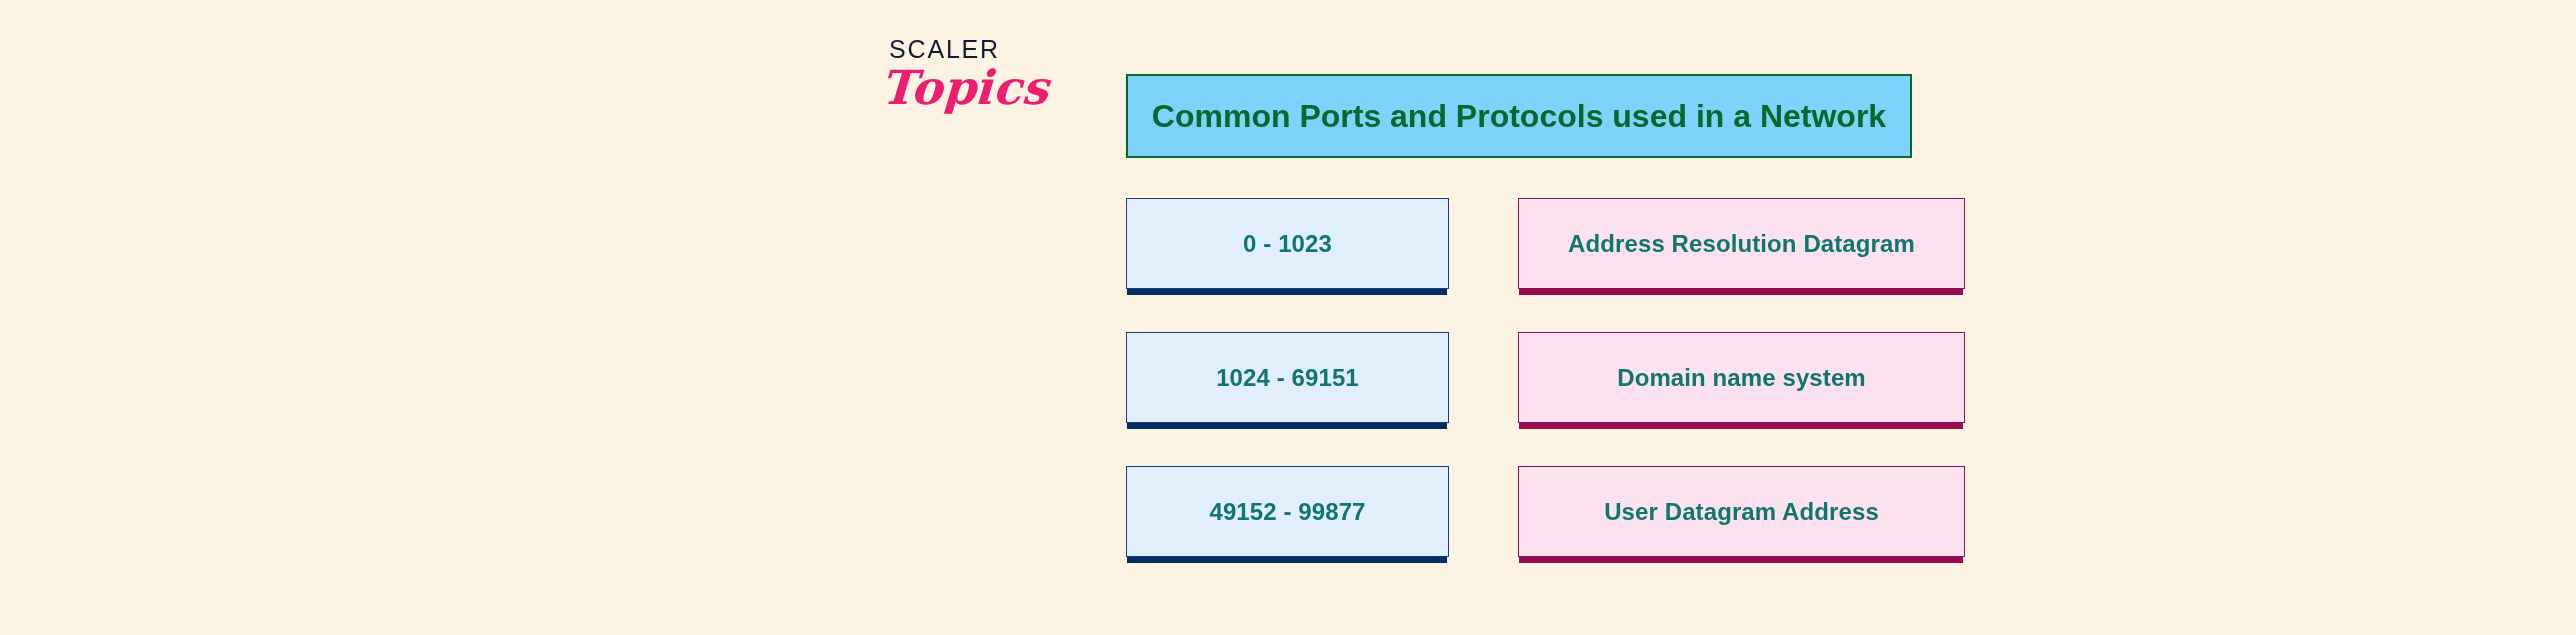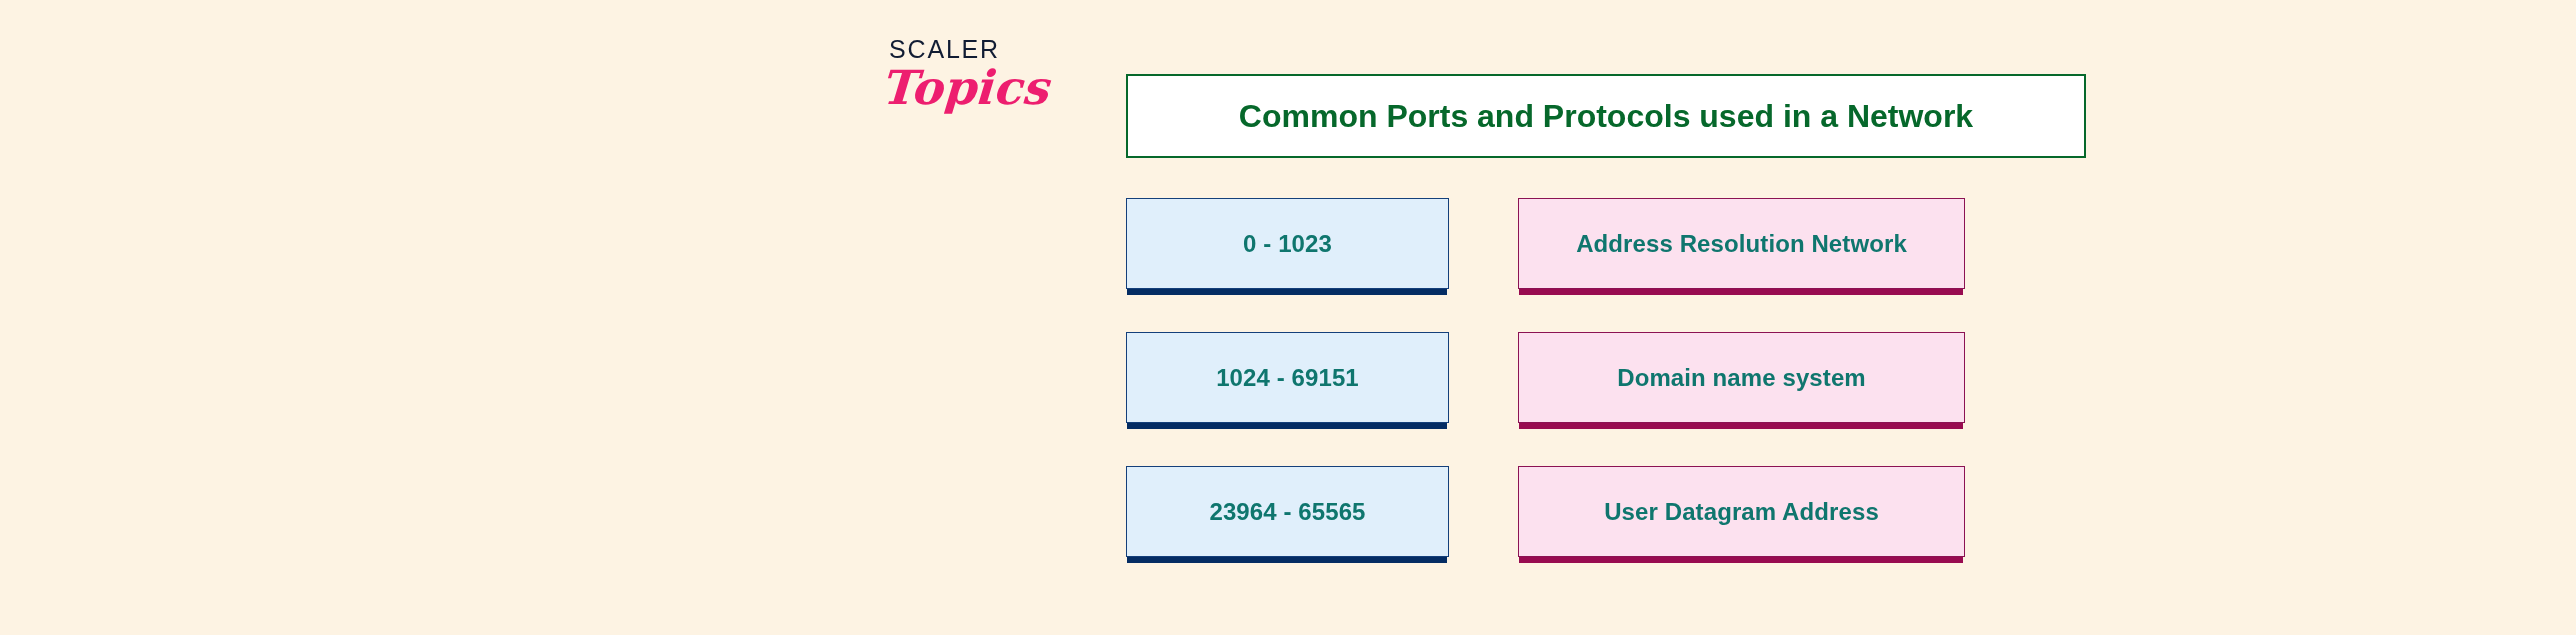--- a/index.html
+++ b/index.html
@@ -57,24 +57,24 @@
     padding-left: 2.1px;
     transform: skewX(-6deg);
     transform-origin: left top;
   }
 
   
   #title-box {
     position: absolute;
     left: 1126px;
     top: 74px;
-    width: 960px;
+    width: 786px;
     height: 84px;
     box-sizing: border-box;
-    background: #ffffff;
+    background: #7dd3fc;
     border: 2.1px solid #06682B;
     display: flex;
     align-items: center;
     justify-content: center;
   }
   #title-box .title-text {
     font-family: "Liberation Sans", sans-serif;
     font-weight: 700;
     font-size: 32px;
     color: #06682B;
@@ -175,21 +175,21 @@
 
   <div class="row" id="row-0">
     <div class="card card-port">
       <div class="card-body">
         <span class="card-label">0 - 1023</span>
       </div>
       <div class="card-underbar"></div>
     </div>
     <div class="card card-protocol">
       <div class="card-body">
-        <span class="card-label">Address Resolution Network</span>
+        <span class="card-label">Address Resolution Datagram</span>
       </div>
       <div class="card-underbar"></div>
     </div>
   </div>
 
   <div class="row" id="row-1">
     <div class="card card-port">
       <div class="card-body">
         <span class="card-label">1024 - 69151</span>
       </div>
@@ -199,21 +199,21 @@
       <div class="card-body">
         <span class="card-label">Domain name system</span>
       </div>
       <div class="card-underbar"></div>
     </div>
   </div>
 
   <div class="row" id="row-2">
     <div class="card card-port">
       <div class="card-body">
-        <span class="card-label">23964 - 65565</span>
+        <span class="card-label">49152 - 99877</span>
       </div>
       <div class="card-underbar"></div>
     </div>
     <div class="card card-protocol">
       <div class="card-body">
         <span class="card-label">User Datagram Address</span>
       </div>
       <div class="card-underbar"></div>
     </div>
   </div>

